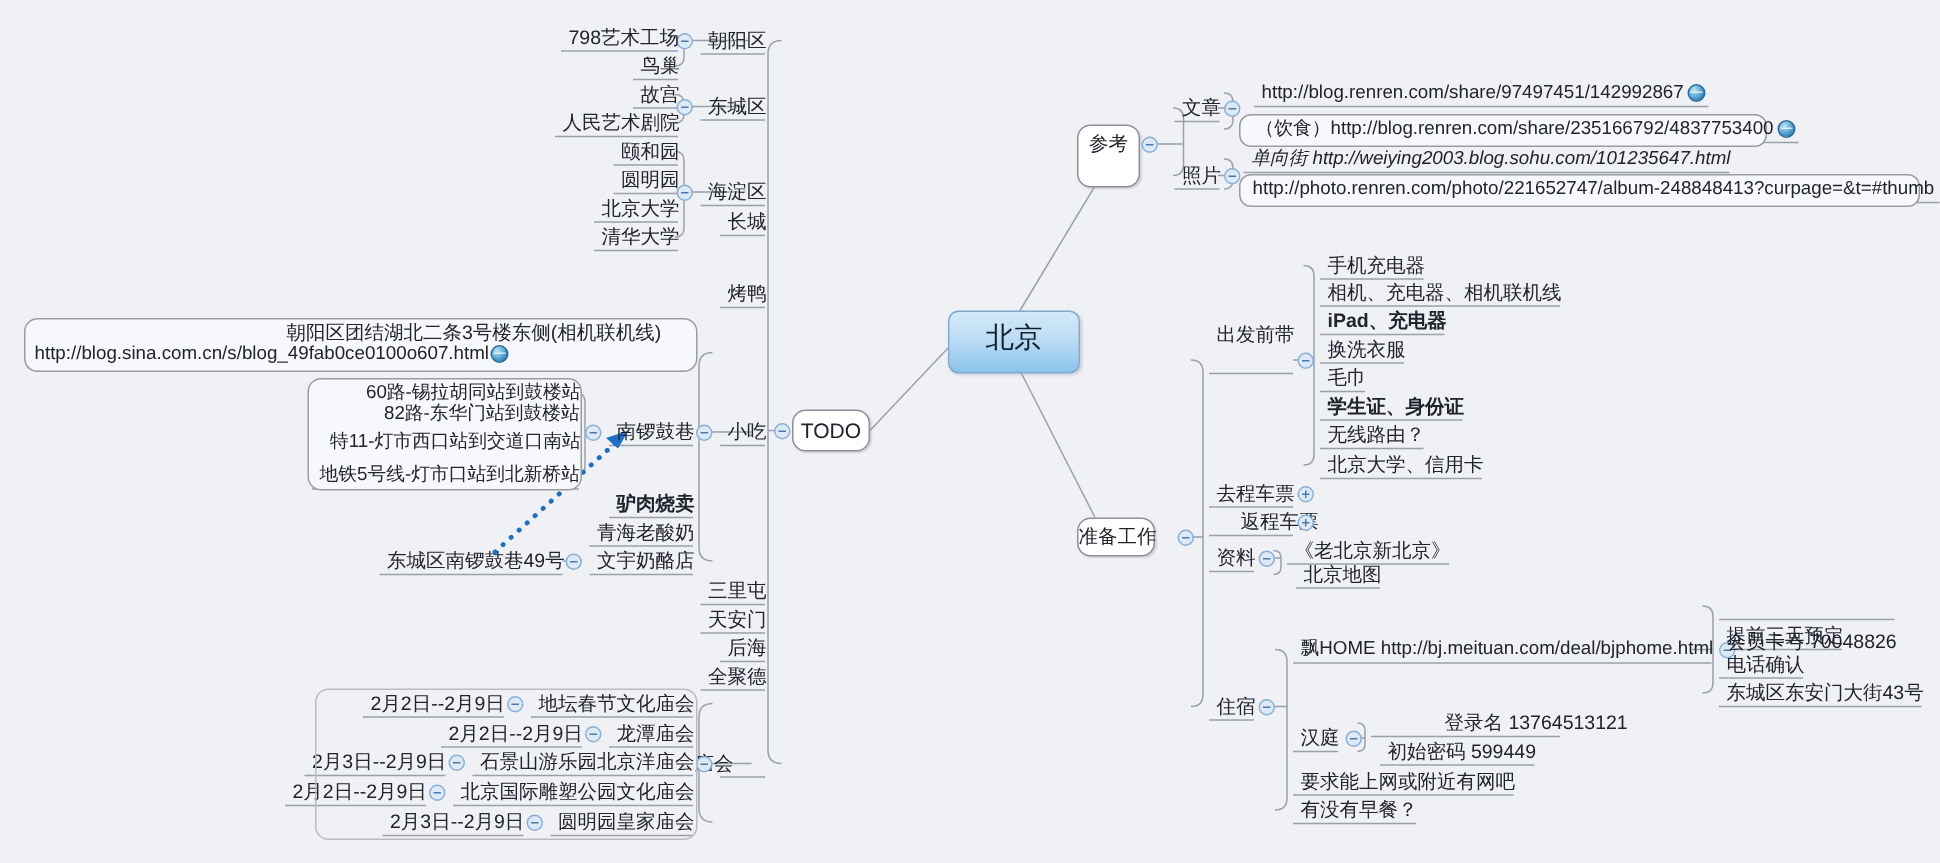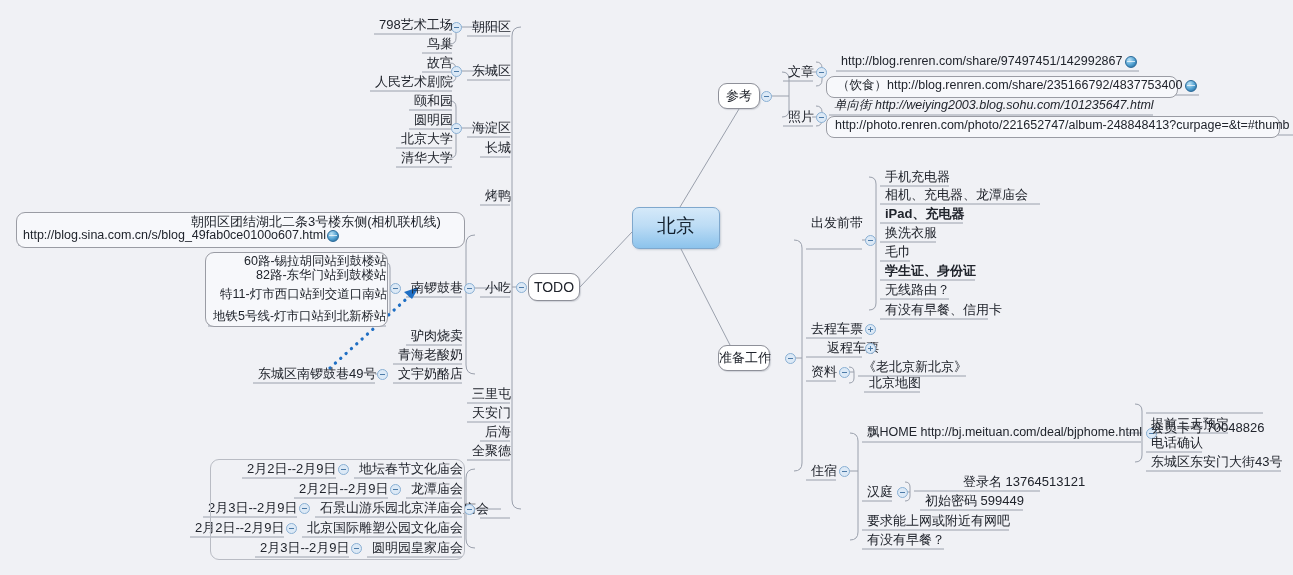--- a/index.html
+++ b/index.html
@@ -192,21 +192,21 @@
       <path d="M1135 404 Q 1142 404 1142 411 L 1142 455 Q 1142 462 1135 462" stroke="#9aa0ac" stroke-width="1" fill="none"></path>
       <path d="M1128 433 L1142 433" stroke="#9aa0ac" stroke-width="1" fill="none"></path>
       <path d="M914 491 L1040 491" stroke="#9aa0ac" stroke-width="1" fill="none"></path>
       <path d="M920 510 L1023 510" stroke="#9aa0ac" stroke-width="1" fill="none"></path>
       <path d="M905 482 Q 910 482 910 487 L 910 496 Q 910 501 905 501" stroke="#9aa0ac" stroke-width="1" fill="none"></path>
       <path d="M900 492 L910 492" stroke="#9aa0ac" stroke-width="1" fill="none"></path>
     </svg>
   <div id="nodes">
       <div class="root" style="left: 632px; top: 207px; width: 86px; height: 40px;"><span>北京</span></div>
       <div class="node boxed" style="left: 528px; top: 273px; width: 52px; height: 28px; line-height: 26px; font-size: 14px; padding: 0px;"><span>TODO</span></div>
-      <div class="node boxed" style="left: 718px; top: 83px; width: 42px; height: 26px; line-height: 24px; font-size: 13px; padding: 0px;"><span>参考</span></div>
+      <div class="node boxed" style="left: 718px; top: 83px; width: 42px; height: 42px; line-height: 24px; font-size: 13px; padding: 0px;"><span>参考</span></div>
       <div class="node boxed" style="left: 718px; top: 345px; width: 52px; height: 26px; line-height: 24px; font-size: 13px; padding: 0px;"><span>准备工作</span></div>
       <div class="node" style="left: 469px; top: 18px;">朝阳区</div>
       <div class="toggle" style="left: 450.5px; top: 21.5px;"></div>
       <div class="node" style="left: 469px; top: 62px;">东城区</div>
       <div class="toggle" style="left: 450.5px; top: 65.5px;"></div>
       <div class="node" style="left: 469px; top: 119px;">海淀区</div>
       <div class="toggle" style="left: 450.5px; top: 122.5px;"></div>
       <div class="node" style="left: 482px; top: 139px;">长城</div>
       <div class="node" style="left: 482px; top: 187px;">烤鸭</div>
       <div class="node" style="left: 482px; top: 279px;">小吃</div>
@@ -223,21 +223,21 @@
       <div class="node" style="left: 424px; top: 54px;">故宫</div>
       <div class="node" style="left: 372px; top: 73px;">人民艺术剧院</div>
       <div class="node" style="left: 411px; top: 92px;">颐和园</div>
       <div class="node" style="left: 411px; top: 111px;">圆明园</div>
       <div class="node" style="left: 398px; top: 130px;">北京大学</div>
       <div class="node" style="left: 398px; top: 149px;">清华大学</div>
       <div class="node" style="left: 330px; top: 226px;">老北京小吃店：门丁李</div>
       <div class="toggle" style="left: 311.5px; top: 229.5px;"></div>
       <div class="node" style="left: 408px; top: 279px;">南锣鼓巷</div>
       <div class="toggle" style="left: 389.5px; top: 282.5px;"></div>
-      <div class="node" style="left: 408px; top: 327px;">驴肉烧卖</div>
+      <div class="node" style="left: 408px; top: 327px; font-weight: bold;">驴肉烧卖</div>
       <div class="node" style="left: 395px; top: 346px;">青海老酸奶</div>
       <div class="node" style="left: 395px; top: 365px;">文宇奶酪店</div>
       <div class="toggle" style="left: 376.5px; top: 368.5px;"></div>
       <div class="boxed2" style="position: absolute; left: 16px; top: 212px; width: 447px; height: 34px; border-radius: 9px;"></div>
       <div class="node" style="left: 188px; top: 213px;">朝阳区团结湖北二条3号楼东侧(相机联机线)</div>
       <div class="node lat" style="left: 20px; top: 227px;">http://blog.sina.com.cn/s/blog_49fab0ce0100o607.html</div>
       <div class="globe" style="left: 327px; top: 230px;"></div>
       <div class="boxed2" style="position: absolute; left: 205px; top: 252px; width: 181px; height: 73px; border-radius: 9px;"></div>
       <div class="node lat" style="left: 241px; top: 253px;">60路-锡拉胡同站到鼓楼站</div>
       <div class="node lat" style="left: 253px; top: 267px;">82路-东华门站到鼓楼站</div>
@@ -278,27 +278,27 @@
       <div class="node" style="left: 808px; top: 320px;">去程车票</div>
       <div class="toggle plus" style="left: 864.5px; top: 323.5px;"></div>
       <div class="node" style="left: 808px; top: 339px; margin-left: 16px;">返程车票</div>
       <div class="toggle plus" style="left: 864.5px; top: 342.5px;"></div>
       <div class="node" style="left: 808px; top: 363px;">资料</div>
       <div class="toggle" style="left: 838.5px; top: 366.5px;"></div>
       <div class="node" style="left: 808px; top: 462px;">住宿</div>
       <div class="toggle" style="left: 838.5px; top: 465.5px;"></div>
       <div class="toggle" style="left: 784.5px; top: 352.5px;"></div>
       <div class="node" style="left: 882px; top: 168px;">手机充电器</div>
-      <div class="node" style="left: 882px; top: 186px;">相机、充电器、龙潭庙会</div>
+      <div class="node" style="left: 882px; top: 186px;">相机、充电器、相机联机线</div>
       <div class="node bold" style="left: 882px; top: 205px;">iPad、充电器</div>
       <div class="node" style="left: 882px; top: 224px;">换洗衣服</div>
       <div class="node" style="left: 882px; top: 243px;">毛巾</div>
       <div class="node bold" style="left: 882px; top: 262px;">学生证、身份证</div>
       <div class="node" style="left: 882px; top: 281px;">无线路由？</div>
-      <div class="node" style="left: 882px; top: 301px;">有没有早餐、信用卡</div>
+      <div class="node" style="left: 882px; top: 301px;">北京大学、信用卡</div>
       <div class="node" style="left: 860px; top: 358px;">《老北京新北京》</div>
       <div class="node" style="left: 866px; top: 374px;">北京地图</div>
       <div class="node lat" style="left: 864px; top: 424px;">飘HOME http://bj.meituan.com/deal/bjphome.html</div>
       <div class="toggle" style="left: 1145.5px; top: 427.5px;"></div>
       <div class="node" style="left: 864px; top: 483px;">汉庭</div>
       <div class="toggle" style="left: 896.5px; top: 486.5px;"></div>
       <div class="node" style="left: 864px; top: 512px;">要求能上网或附近有网吧</div>
       <div class="node" style="left: 864px; top: 531px;">有没有早餐？</div>
       <div class="node" style="left: 1148px; top: 395px; margin-top: 24px;">会员卡号 70048826</div>
       <div class="node" style="left: 1148px; top: 415px;">提前三天预定</div>

